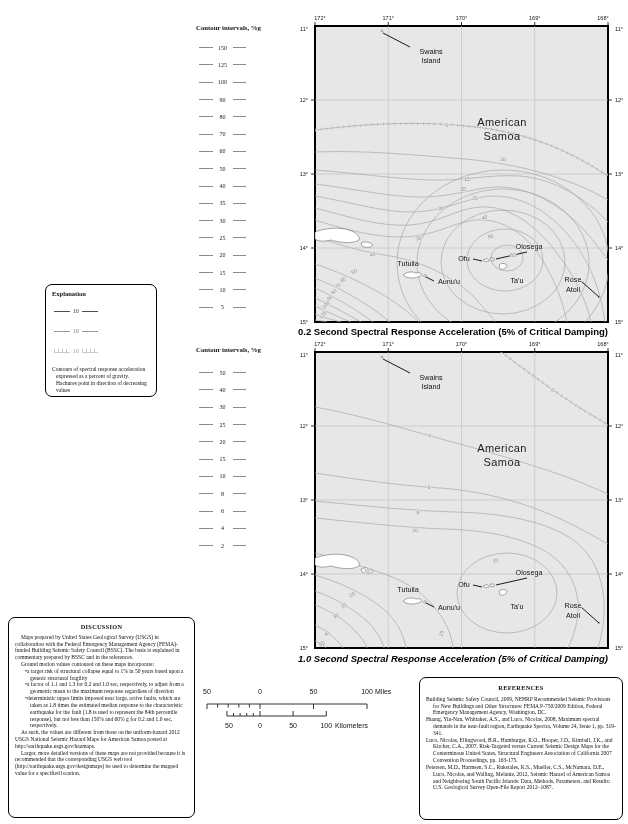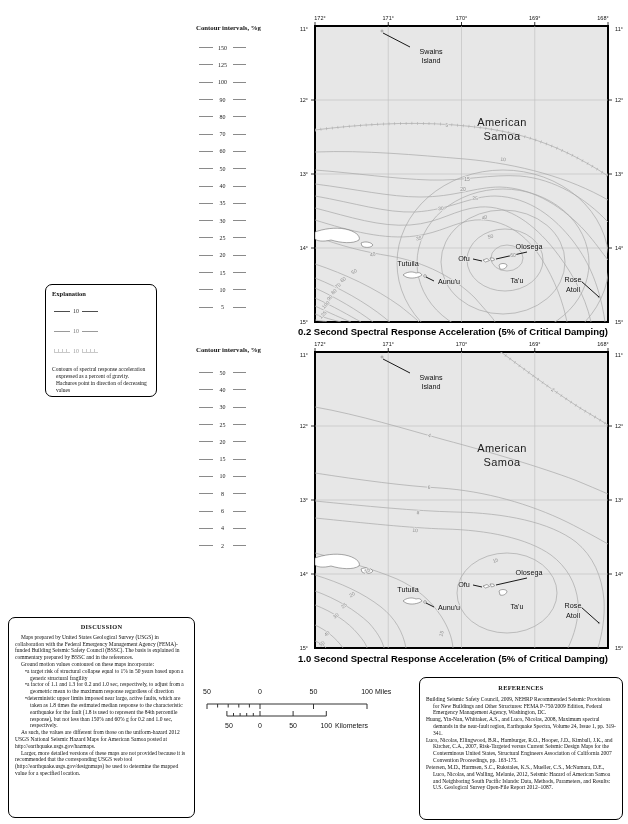--- a/index.html
+++ b/index.html
@@ -455,21 +455,21 @@
         <text class="axlab" x="-7" y="224" text-anchor="end">14°</text>
         <text class="axlab" x="-7" y="298" text-anchor="end">15°</text>
         <text class="axlab" x="300" y="5">11°</text>
         <text class="axlab" x="300" y="76">12°</text>
         <text class="axlab" x="300" y="150">13°</text>
         <text class="axlab" x="300" y="224">14°</text>
         <text class="axlab" x="300" y="298">15°</text>
       </g>
     </g>
   </svg>
-  <div class="caption" style="top:653px;">1.0 Second Spectral Response Acceleration (5% of Critical Damping)</div>
+  <div class="caption" style="top:653px;font-style:italic;">1.0 Second Spectral Response Acceleration (5% of Critical Damping)</div>
 
   <svg id="scalebar" viewBox="0 0 215 55">
     <g>
       <text class="sbtxt" x="9" y="10">50</text>
       <text class="sbtxt" x="62" y="10">0</text>
       <text class="sbtxt" x="115.5" y="10">50</text>
       <text class="sbtxt" x="169" y="10">100</text>
       <text class="sbunit" x="177" y="10">Miles</text>
       <line class="sbl" x1="9" y1="20" x2="169" y2="20"></line>
       <line class="sbl" x1="9" y1="20" x2="9" y2="25"></line>

